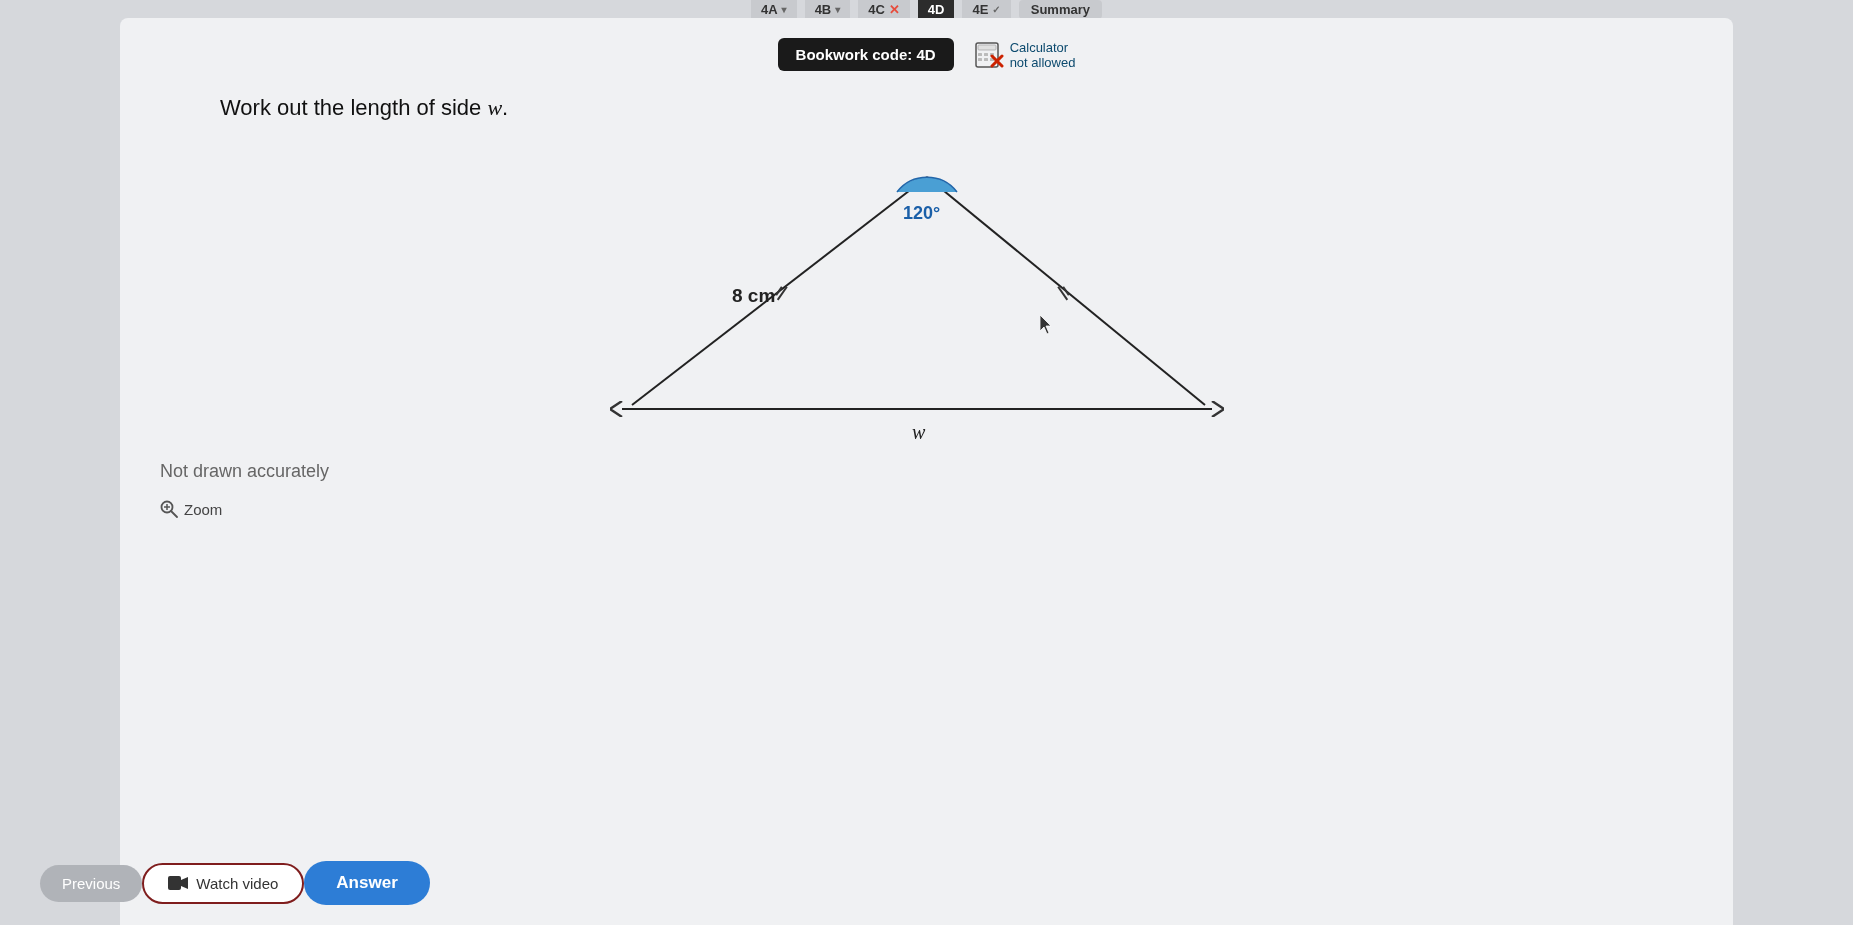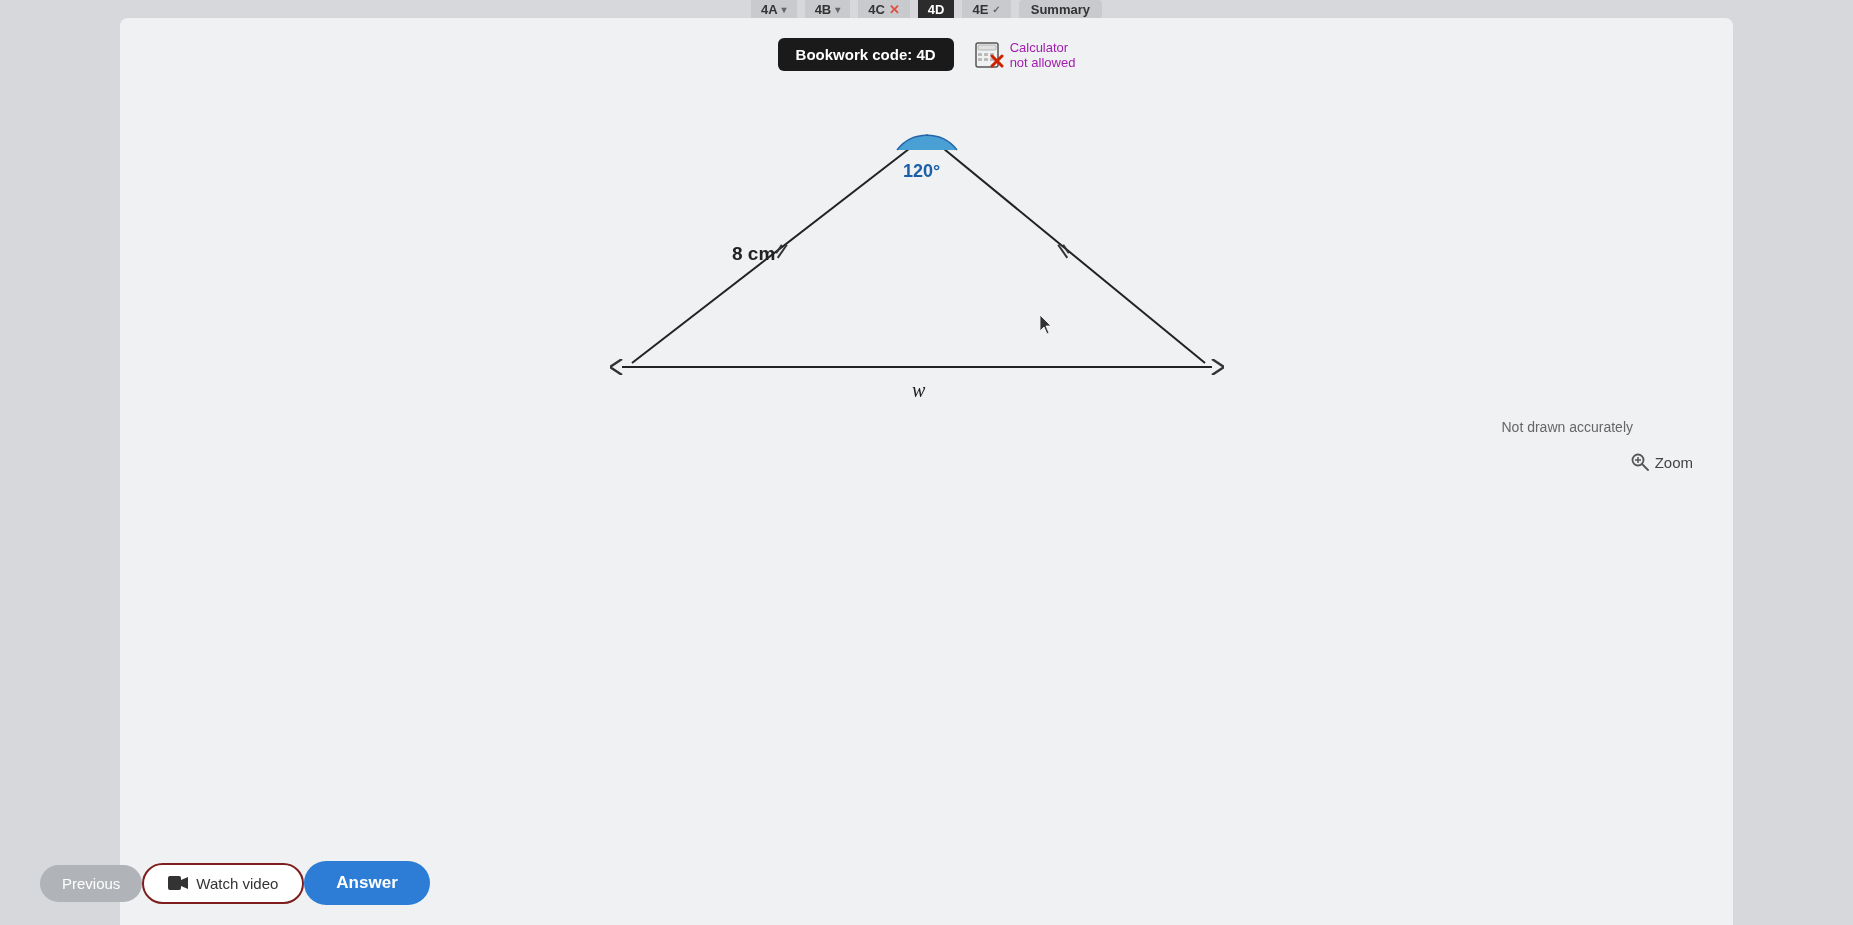--- a/index.html
+++ b/index.html
@@ -75,21 +75,21 @@
     .main-content {
       position: absolute;
       top: 18px;
       left: 120px;
       right: 120px;
       bottom: 0;
       background: #f0f1f3;
       border-radius: 8px 8px 0 0;
       display: flex;
       flex-direction: column;
-      align-items: flex-end;
+      align-items: flex-start;
       padding: 20px 40px 60px;
     }
 
     
     .meta-row {
       display: flex;
       align-items: center;
       gap: 20px;
       margin-bottom: 24px;
       align-self: center;
@@ -104,21 +104,21 @@
       font-size: 15px;
       font-weight: bold;
       cursor: pointer;
     }
 
     .calculator-status {
       display: flex;
       align-items: center;
       gap: 6px;
       font-size: 13px;
-      color: #a21caf;
+      color: #0c4a6e;
     }
 
     .calc-icon {
       position: relative;
       width: 30px;
       height: 26px;
     }
 
     .calc-icon svg {
       width: 30px;
@@ -154,21 +154,21 @@
       height: 320px;
       margin: 0 auto;
     }
 
     .diagram-container svg {
       width: 100%;
       height: 100%;
     }
 
     .not-drawn {
-      font-size: 14px;
+      font-size: 18px;
       color: #666;
       text-align: right;
       margin-top: 4px;
       margin-right: 60px;
     }
 
     
     .zoom-btn {
       display: flex;
       align-items: center;
@@ -287,20 +287,23 @@
           <line x1="28" y1="14" x2="18" y2="24" stroke="#cc2200" stroke-width="3" stroke-linecap="round"></line>
         </svg>
       </div>
       <div>
         <div>Calculator</div>
         <div>not allowed</div>
       </div>
     </div>
   </div>
 
+  <div class="question-text">
+    Work out the length of side <em>w</em>.
+  </div>
 
   <div class="diagram-container">
     <svg viewBox="0 0 720 300" xmlns="http://www.w3.org/2000/svg">
 
       <defs>
         <marker id="arrowLeft" markerWidth="8" markerHeight="8" refX="6" refY="4" orient="auto">
           <path d="M6,0 L0,4 L6,8" fill="none" stroke="#333" stroke-width="1.2"></path>
         </marker>
         <marker id="arrowRight" markerWidth="8" markerHeight="8" refX="2" refY="4" orient="auto">
           <path d="M2,0 L8,4 L2,8" fill="none" stroke="#333" stroke-width="1.2"></path>

